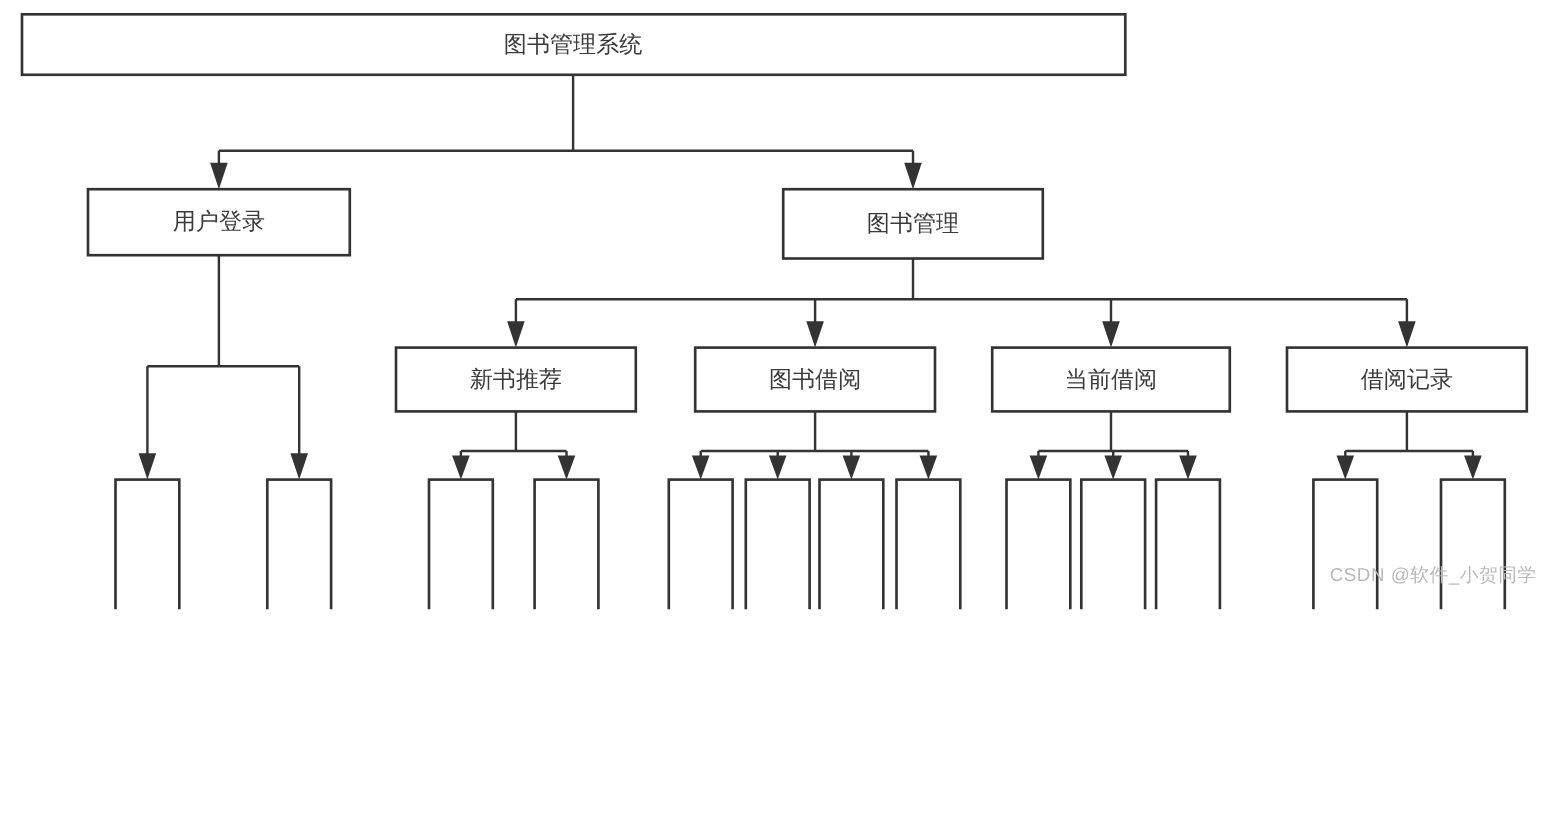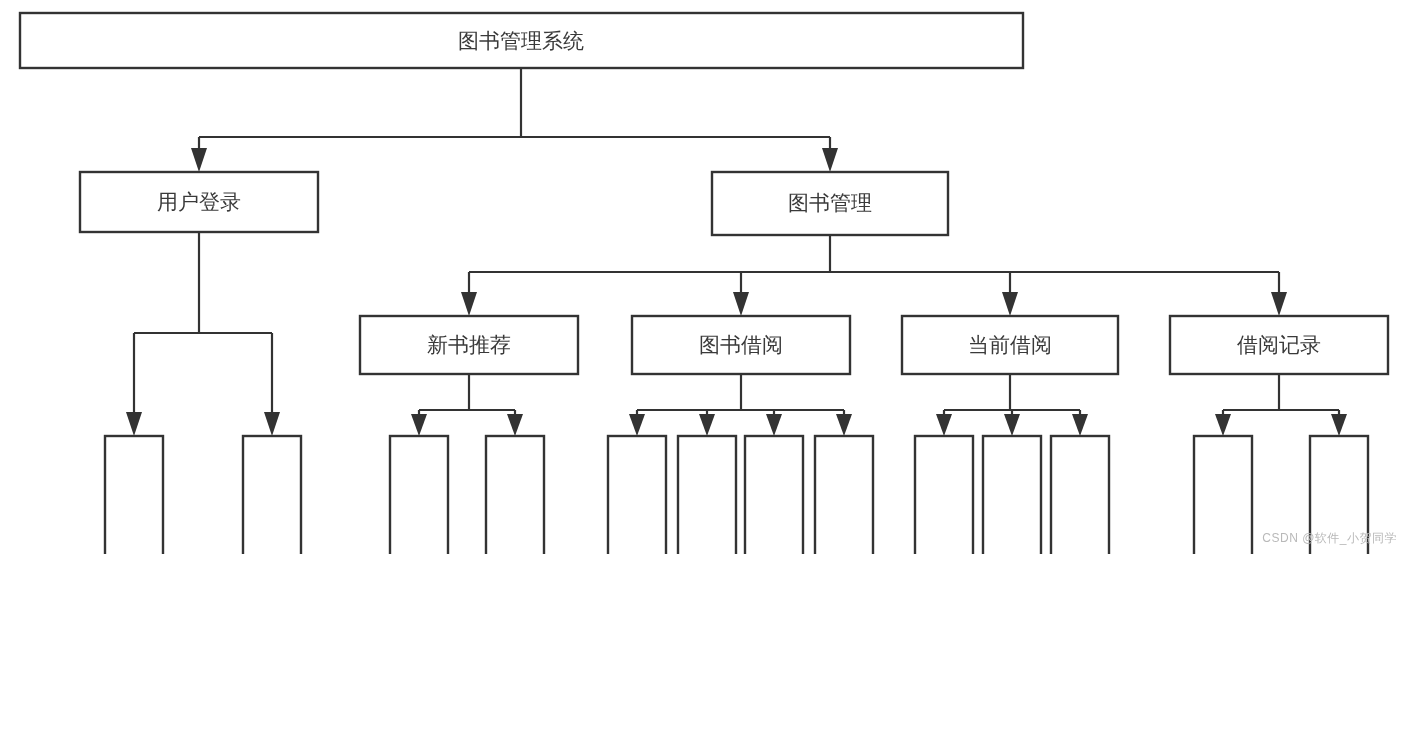--- a/index.html
+++ b/index.html
@@ -59,23 +59,23 @@
     align-items: center;
     justify-content: center;
     letter-spacing: 1px;
     white-space: nowrap;
     pointer-events: none;
     user-select: none;
   }
   .watermark {
     position: absolute;
     right: 8px;
-    bottom: 7px;
-    font-family: "Liberation Sans", "DejaVu Sans", sans-serif;
-    font-size: 12px;
+    bottom: 20px;
+    font-family: "Liberation Sans", "DejaVu Sans", sans-serif;
+    font-size: 17px;
     color: #b9b9b9;
     letter-spacing: 0.5px;
     white-space: nowrap;
   }
 </style>
 </head>
 <body>
 
 <div id="diagram-root">
 

